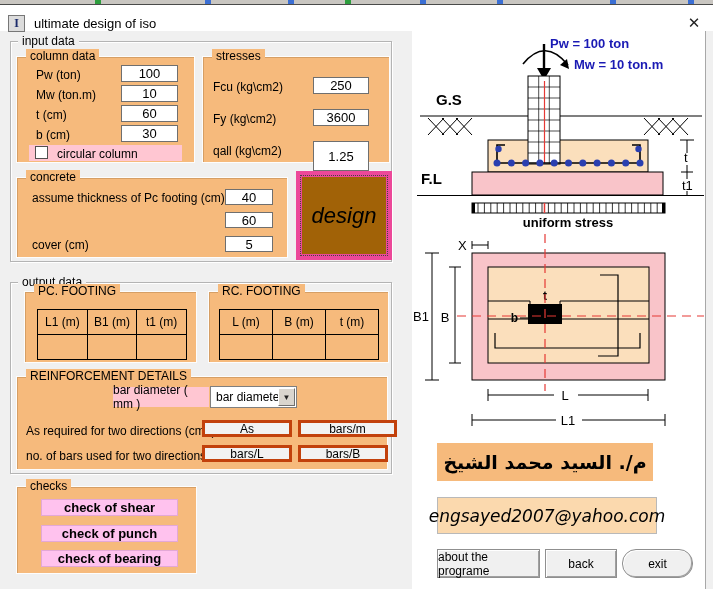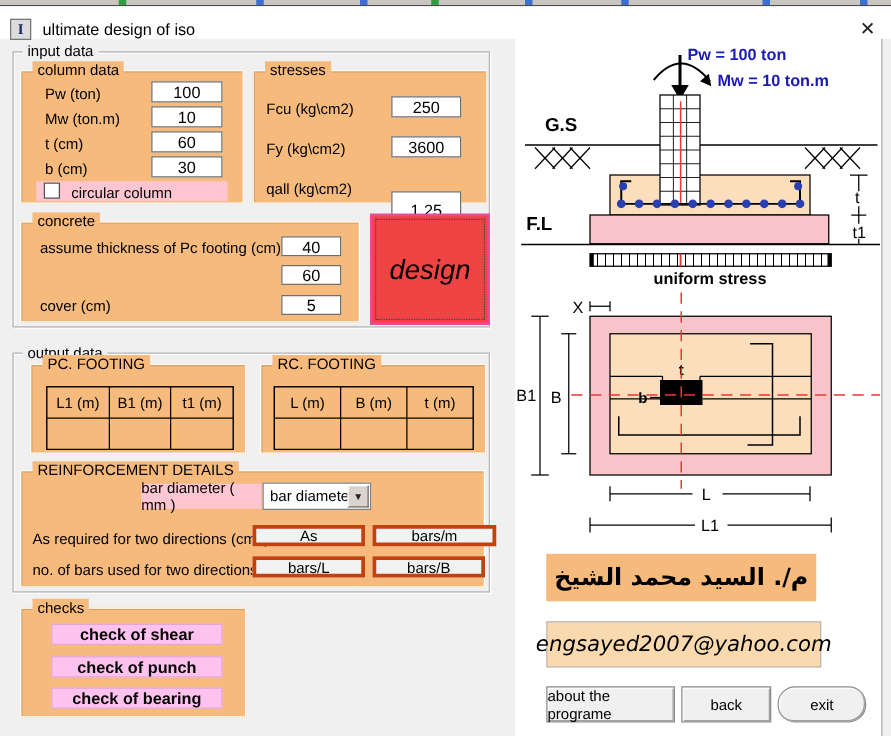--- a/index.html
+++ b/index.html
@@ -31,21 +31,21 @@
 
   
   .frame { background:#f6ba7c; border:1px solid #fdfdfd; box-shadow:inset 1px 1px 0 rgba(120,80,30,.25); }
   .frame-label { position:absolute; top:-8px; left:9px; background:#f6ba7c; padding:0 4px; font-size:12px; line-height:14px; }
 
   .flabel { font-size:12px; white-space:nowrap; }
   .tbox { background:#fff; border:1px solid #6f6f6f; display:flex; align-items:center; justify-content:center; font-size:13px; }
   .pinkstrip { background:#ffc6d2; }
   .checkbox { width:13px; height:13px; background:#fff; border:1px solid #505050; }
 
-  .designbtn { background:#ef4444; border:2px solid #ec4899; outline:1px dotted #444; outline-offset:-5px;
+  .designbtn { background:#a16207; border:6px solid #ec4899; outline:1px dotted #444; outline-offset:-5px;
     display:flex; align-items:center; justify-content:center; font-style:italic; font-size:22px; }
 
   .pinklabel { background:#ffc6d2; display:flex; align-items:center; justify-content:center; font-size:12px; }
   .combo { background:#fff; border:1px solid #7f7f7f; font-size:12px; display:flex; align-items:center; padding-left:5px; }
   .combo-btn { position:absolute; right:1px; top:1px; width:17px; height:18px; background:#d9d5ce;
     border:1px solid #fff; border-right-color:#6f6f6f; border-bottom-color:#6f6f6f;
     display:flex; align-items:center; justify-content:center; font-size:8px; color:#222; }
 
   .graybtn { background:#f2f2f2; border:3px solid #c2410c; display:flex; align-items:center; justify-content:center; font-size:12px; }
   .pinkbtn { background:#ffc2ee; border:1px solid #e3a8d6; display:flex; align-items:center; justify-content:center;
@@ -110,21 +110,21 @@
     </div>
   </div>
 
   <div class="abs frame" style="left:202px;top:56px;width:188px;height:107px;">
     <div class="frame-label">stresses</div>
     <div class="abs flabel" style="left:10px;top:23px;">Fcu (kg\cm2)</div>
     <div class="abs tbox" style="left:110px;top:20px;width:56px;height:17px;">250</div>
     <div class="abs flabel" style="left:10px;top:55px;">Fy (kg\cm2)</div>
     <div class="abs tbox" style="left:110px;top:52px;width:56px;height:17px;">3600</div>
     <div class="abs flabel" style="left:10px;top:87px;">qall (kg\cm2)</div>
-    <div class="abs tbox" style="left:110px;top:84px;width:56px;height:30px;margin-top:12px;">1.25</div>
+    <div class="abs tbox" style="left:110px;top:84px;width:56px;height:30px;">1.25</div>
   </div>
 
   <div class="abs frame" style="left:16px;top:177px;width:272px;height:81px;">
     <div class="frame-label">concrete</div>
     <div class="abs flabel" style="left:15px;top:13px;">assume thickness of Pc footing (cm)</div>
     <div class="abs tbox" style="left:208px;top:11px;width:48px;height:16px;">40</div>
     <div class="abs tbox" style="left:208px;top:34px;width:48px;height:16px;">60</div>
     <div class="abs flabel" style="left:15px;top:60px;">cover (cm)</div>
     <div class="abs tbox" style="left:208px;top:58px;width:48px;height:16px;">5</div>
   </div>

